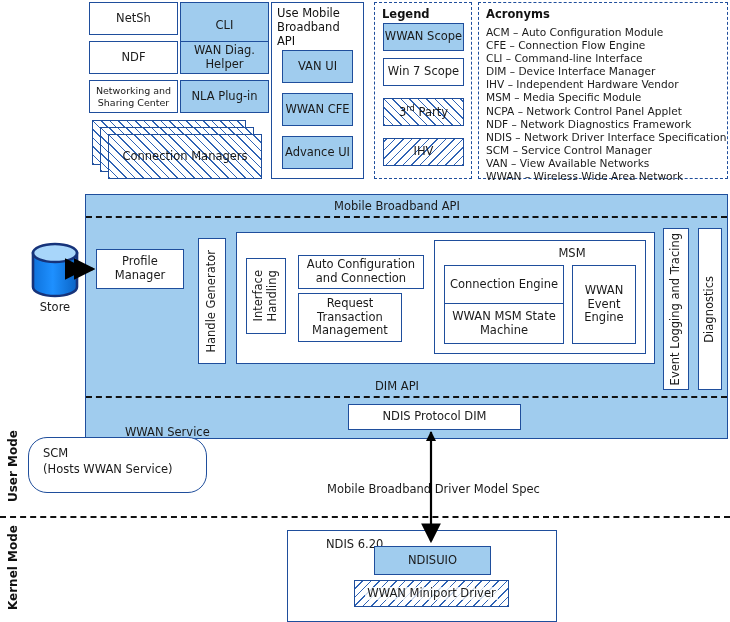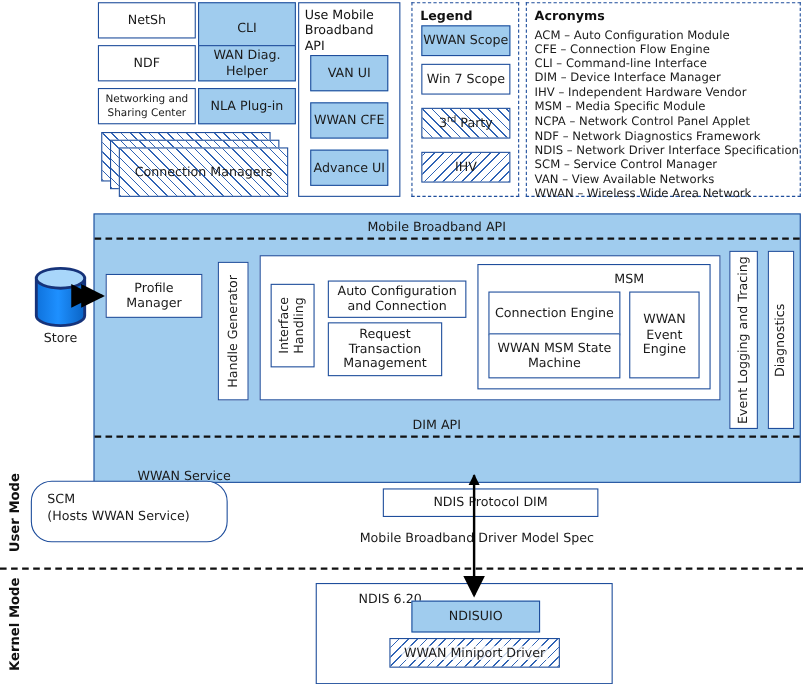--- a/index.html
+++ b/index.html
@@ -201,21 +201,21 @@
 </div>
 
 <div class="bx vert" style="left:663px;top:228px;width:26px;height:162px;">
   <span>Event Logging and Tracing</span>
 </div>
 
 <div class="bx vert" style="left:698px;top:228px;width:24px;height:162px;">
   <span>Diagnostics</span>
 </div>
 
-<div class="bx" style="left:348px;top:404px;width:196px;height:26px;margin-top:40px;">
+<div class="bx" style="left:348px;top:404px;width:173px;height:26px;">
   <span>NDIS Protocol DIM</span>
 </div>
 
 <div class="bx" style="left:28px;top:437px;width:179px;height:56px;display:block;padding:7px 0 0 14px;text-align:left;border-radius:19px;">
   <div style="line-height:16px;">SCM</div>
   <div style="line-height:16px;">(Hosts WWAN Service)</div>
 </div>
 
 <div class="modelabel" style="left:6px;top:430px;"><span>User Mode</span></div>
 <div class="modelabel" style="left:6px;top:525px;"><span>Kernel Mode</span></div>

